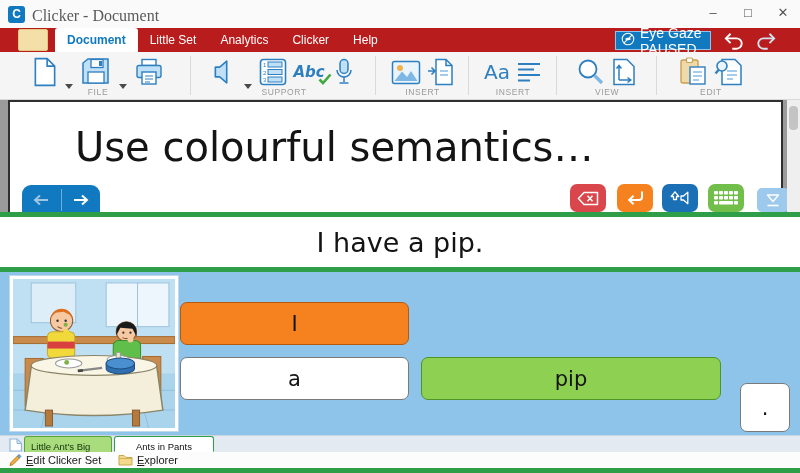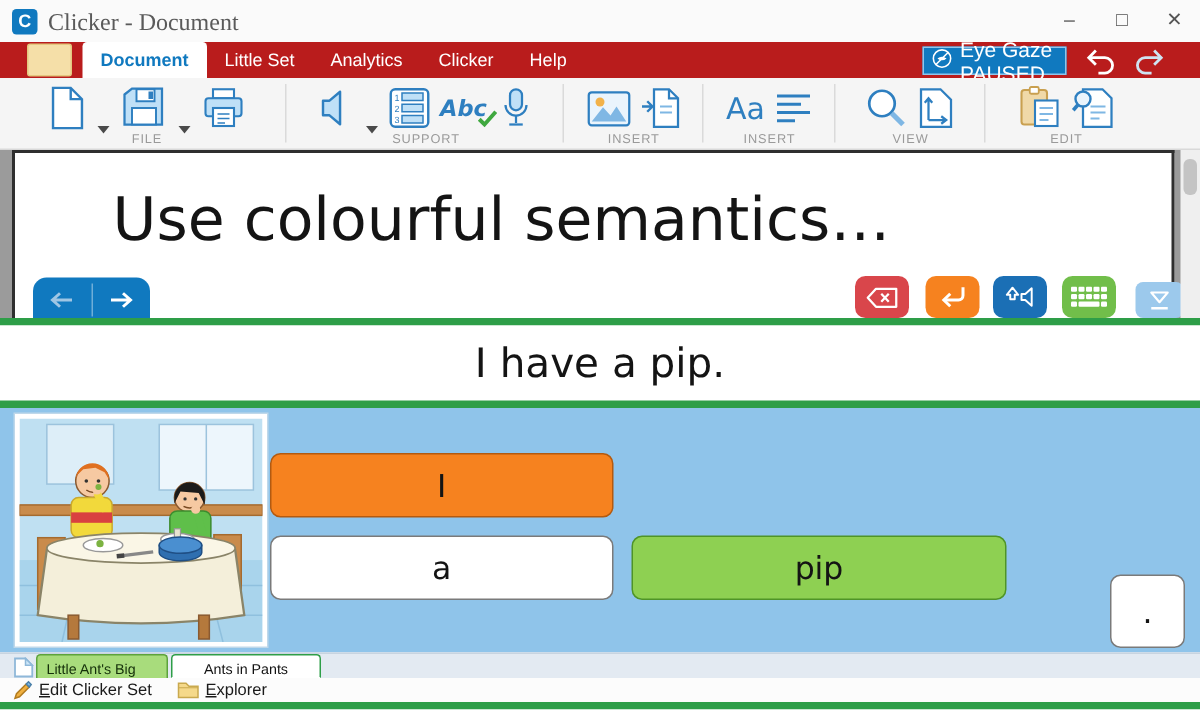--- a/index.html
+++ b/index.html
@@ -83,21 +83,21 @@
   
   #grid { left:0; top:272px; width:800px; height:163px; background:#8FC4EA; }
   #grid-image { position:absolute; left:10px; top:4px; width:168px; height:155px; background:#fff;
                 padding:3px; box-shadow:0 0 0 1px #BFD8EA; }
   #grid-image svg { width:100%; height:100%; display:block; }
   .cell { position:absolute; border-radius:7px; display:flex; align-items:center;
           justify-content:center; font:400 21px "DejaVu Sans",sans-serif; color:#141414; }
   #cell-i      { left:180px; top:30px;  width:229px; height:43px; background:#F6821F; border:1.5px solid #B35A10; }
   #cell-have   { left:421px; top:30px;  width:306px; height:43px; background:#F6E95F; border:1.5px solid #B8A93C; }
   #cell-a      { left:180px; top:85px;  width:229px; height:43px; background:#FFFFFF; border:1.5px solid #7A7A7A; }
-  #cell-pip    { left:421px; top:85px;  width:250px; height:43px; background:#8ED052; border:1.5px solid #4F9427; }
+  #cell-pip    { left:421px; top:85px;  width:300px; height:43px; background:#8ED052; border:1.5px solid #4F9427; }
   #cell-period { left:740px; top:111px; width:50px;  height:49px; background:#FFFFFF; border:1.5px solid #7A7A7A; }
 
   
   #settabbar { left:0; top:435px; width:800px; height:17px; background:#E3EAF2;
                border-top:1px solid #C8D4E0; }
   #tab-doc-icon { position:absolute; left:8px; top:2px; }
   .settab { position:absolute; top:0; height:16px; display:flex; align-items:center; gap:4px;
             padding:0 6px; font-size:9.5px; border-radius:3px 3px 0 0;flex-direction:column; }
   #settab-plan { left:24px; width:88px; background:#A8DC7C; border:1px solid #5CA33C;
                  border-bottom:none; color:#15300A; }

